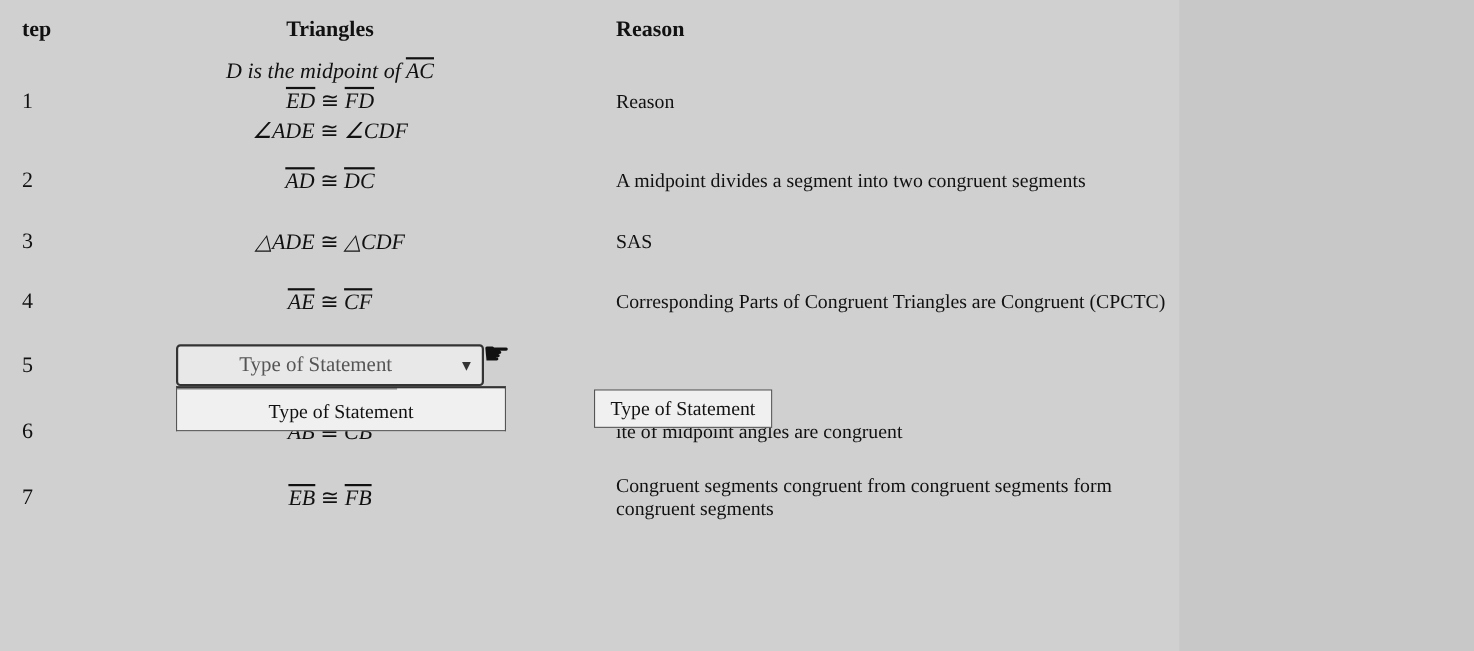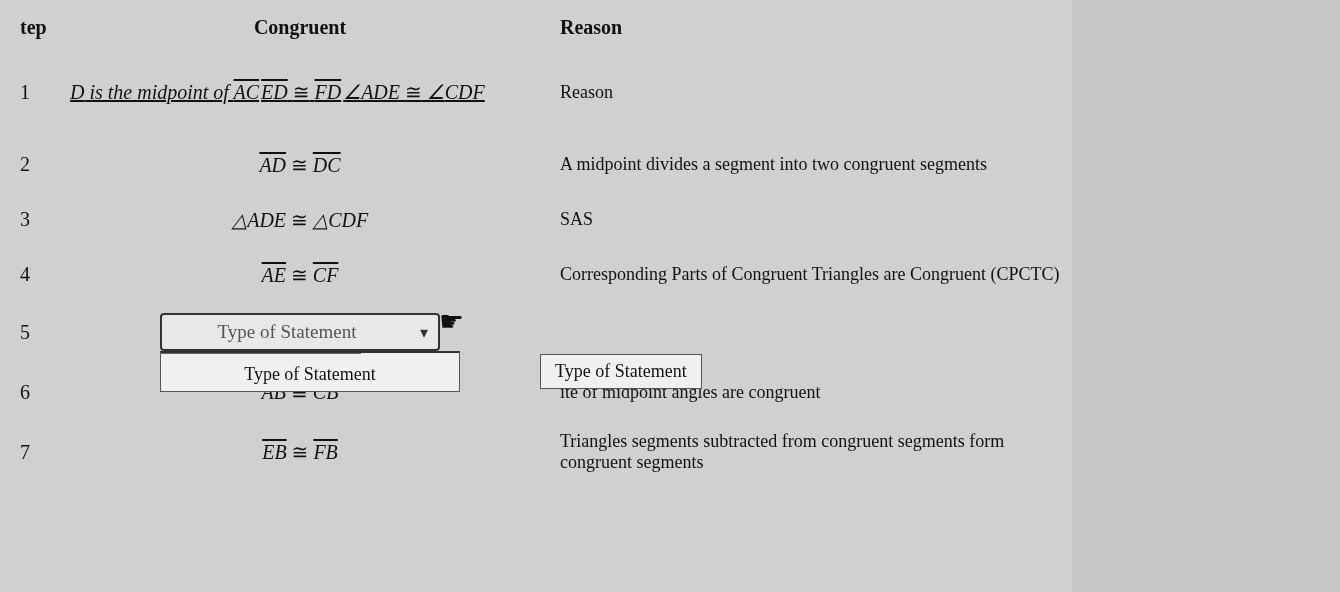--- a/index.html
+++ b/index.html
@@ -76,25 +76,24 @@
     .row-2 td { height: 55px; }
     .row-3 td { height: 55px; }
     .row-4 td { height: 55px; }
     .row-5 td { height: 60px; }
     .row-6 td { height: 60px; }
     .row-7 td { height: 60px; }
 
     
     .stmt-inner {
       display: flex;
-      flex-direction: row;
+      flex-direction: column;
       align-items: center;
-      justify-content: flex-start;
+      justify-content: space-between;
       gap: 2px;
-      text-decoration: underline;
     }
     .stmt-line {
       font-size: 19px;
     }
 
     
     .dropdown-container {
       position: relative;
       display: inline-block;
     }
@@ -184,21 +183,21 @@
     }
   </style>
 </head>
 <body>
 
 <div class="container">
   <table class="proof-table">
     <thead>
       <tr>
         <th class="step-col">tep</th>
-        <th class="stmt-col">Congruent</th>
+        <th class="stmt-col">Triangles</th>
         <th class="reason-col">Reason</th>
       </tr>
     </thead>
     <tbody>
 
       <tr class="row-1">
         <td class="step-cell">1</td>
         <td class="stmt-cell">
           <div class="stmt-inner">
             <div class="stmt-line math-row">
@@ -279,18 +278,18 @@
         </td>
       </tr>
 
       <tr class="row-7">
         <td class="step-cell">7</td>
         <td class="stmt-cell">
           <div class="math-row">
             <span class="overline"><em>EB</em></span> <span class="cong">≅</span> <span class="overline"><em>FB</em></span>
           </div>
         </td>
-        <td class="reason-cell">Triangles segments subtracted from congruent segments form congruent segments</td>
+        <td class="reason-cell">Congruent segments congruent from congruent segments form congruent segments</td>
       </tr>
 
     </tbody>
   </table>
 </div>
 
 </body></html>

